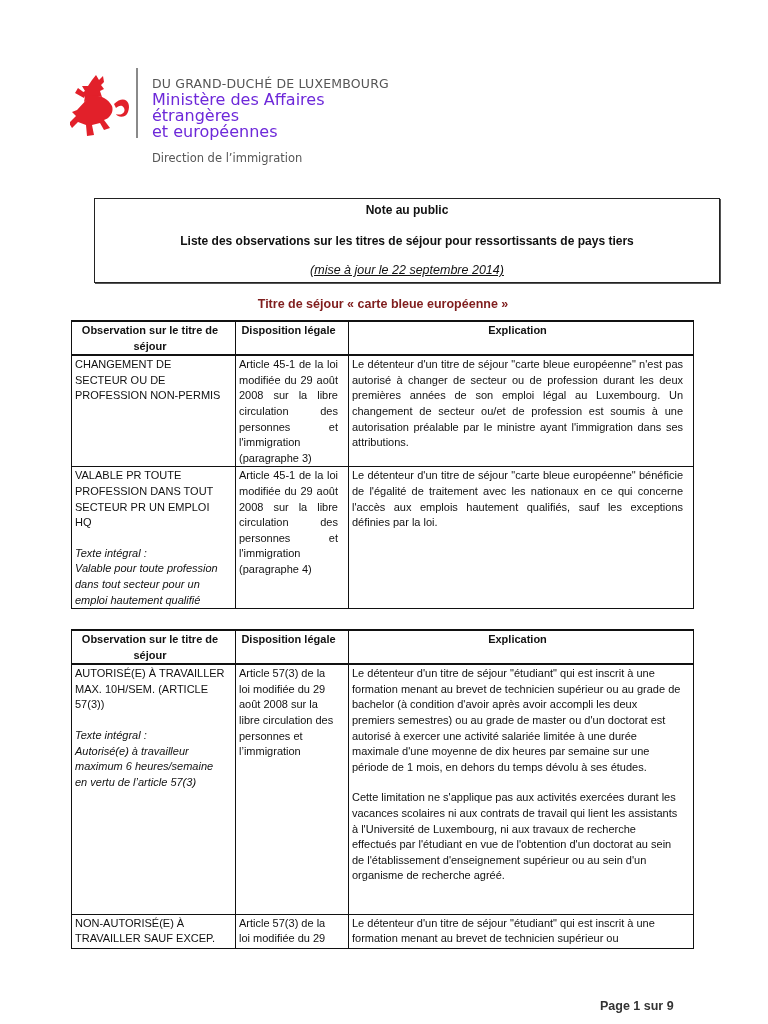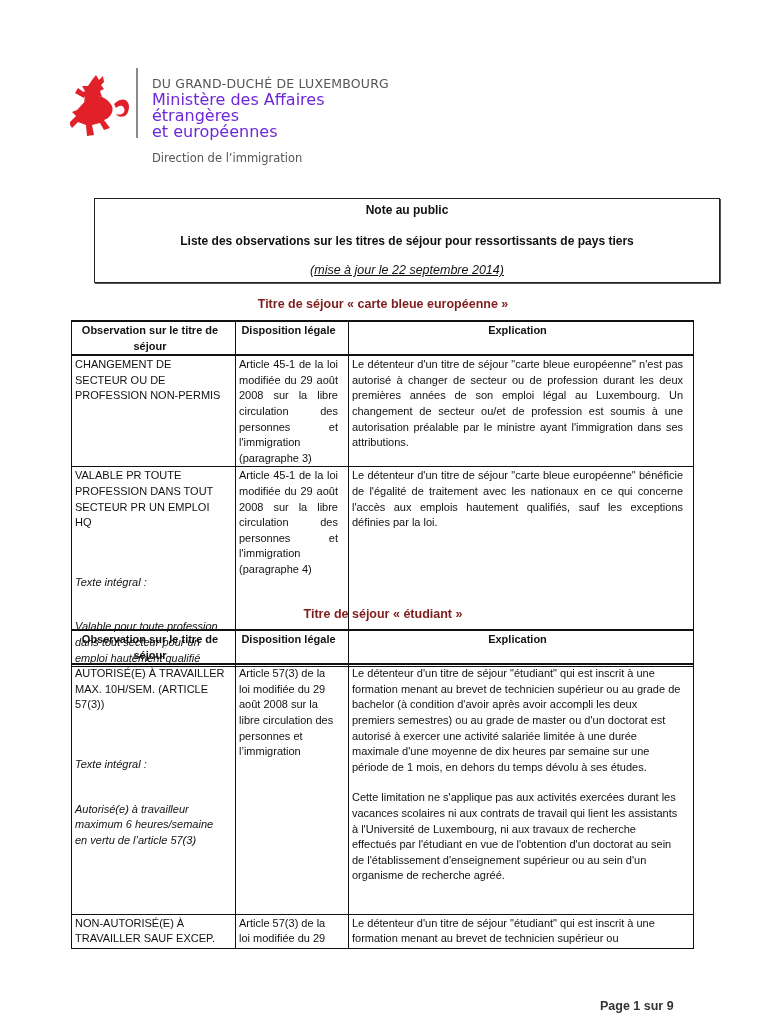--- a/index.html
+++ b/index.html
@@ -24,21 +24,21 @@
   .section-title { position: absolute; left: 70px; width: 626px; text-align: center; color: #7f1d1d; font-weight: bold; font-size: 12.5px; }
 
   
   table.obs { position: absolute; left: 71px; width: 623px; border-collapse: collapse; table-layout: fixed; font-size: 11px; line-height: 15.6px; }
   table.obs td, table.obs th { border: 1.2px solid #111; vertical-align: top; padding: 1px 10px 0 3px; }
   table.obs th { font-weight: bold; text-align: center; font-size: 11px; }
   table.obs tr.head th { border-top: 2.5px solid #111; border-bottom: 2px solid #111; }
   .col1 { width: 164px; }
   .col2 { width: 113px; }
   .just { text-align: justify; text-align-last: left; }
-  .ital { font-style: italic; margin-top: 29px; }
+  .ital { font-style: italic; }
   .spacer { height: 15px; }
   .tbl1 { top: 320px; }
   .tbl1 tr.head { height: 34px; }
   .tbl1 tr.r1 { height: 103px; }
   .tbl1 tr.r2 { height: 134px; }
   .tbl2 { top: 629px; }
   .tbl2 tr.head { height: 33px; }
   .tbl2 tr.r1 { height: 250px; }
   .tbl2 tr.r2 { height: 34px; }
 
@@ -103,21 +103,20 @@
         <div class="ital">Valable pour toute profession dans tout secteur pour un emploi hautement qualifié</div>
       </td>
       <td class="just">Article 45-1 de la loi modifiée du 29 août 2008 sur la libre circulation des personnes et l'immigration (paragraphe 4)</td>
       <td class="just">
         <div>Le détenteur d'un titre de séjour "carte bleue européenne" bénéficie de l'égalité de traitement avec les nationaux en ce qui concerne l'accès aux emplois hautement qualifiés, sauf les exceptions définies par la loi.</div>
       </td>
     </tr>
   </tbody>
     </table>
 
-  <div class="section-title" style="top:607px;">Titre de séjour « étudiant »</div>
   <table class="obs tbl2">
     <colgroup>
         <col class="col1">
         <col class="col2">
         <col>
       </colgroup>
     <tbody>
         <tr class="head">
       <th>Observation sur le titre de séjour</th>
       <th>Disposition légale</th>

